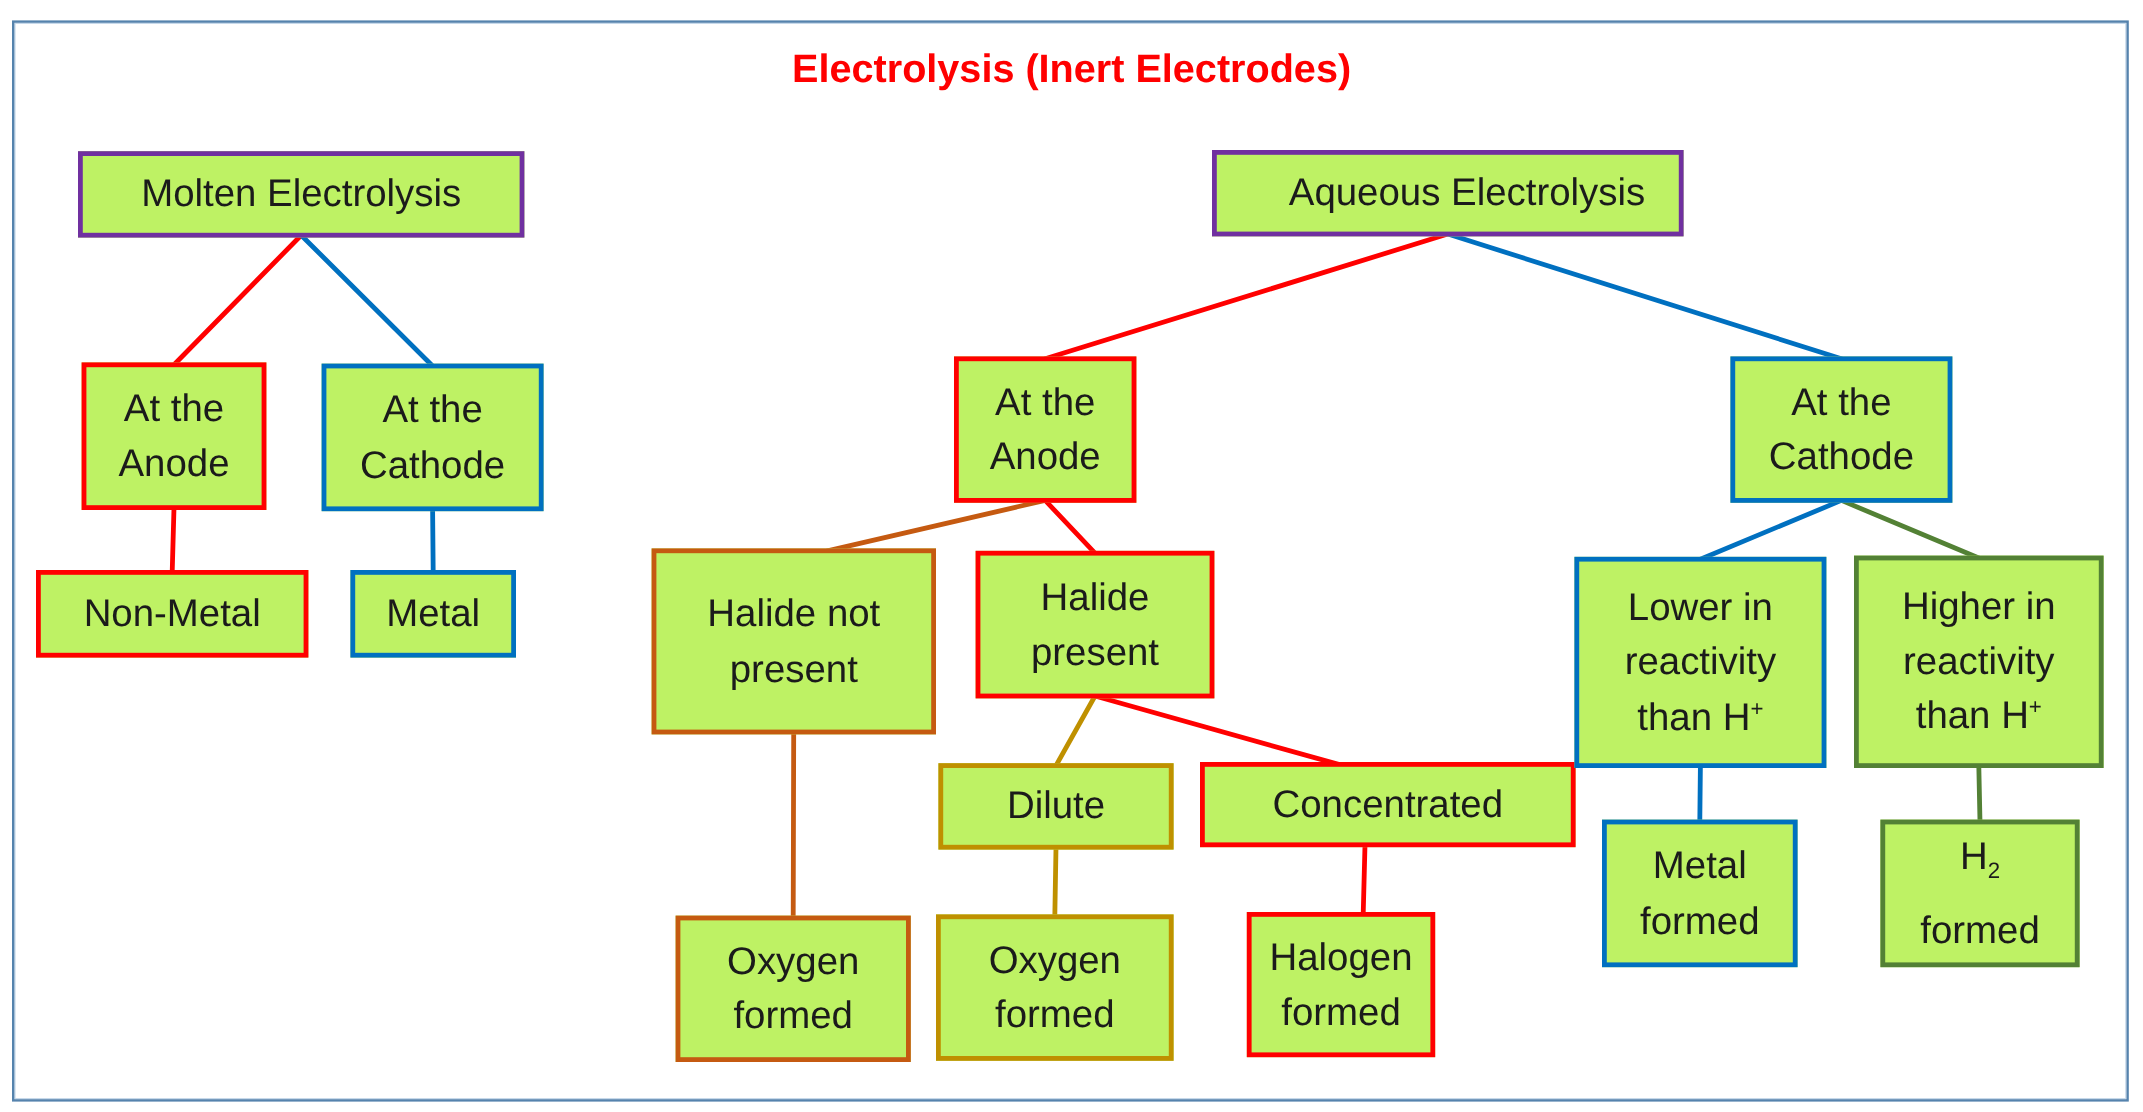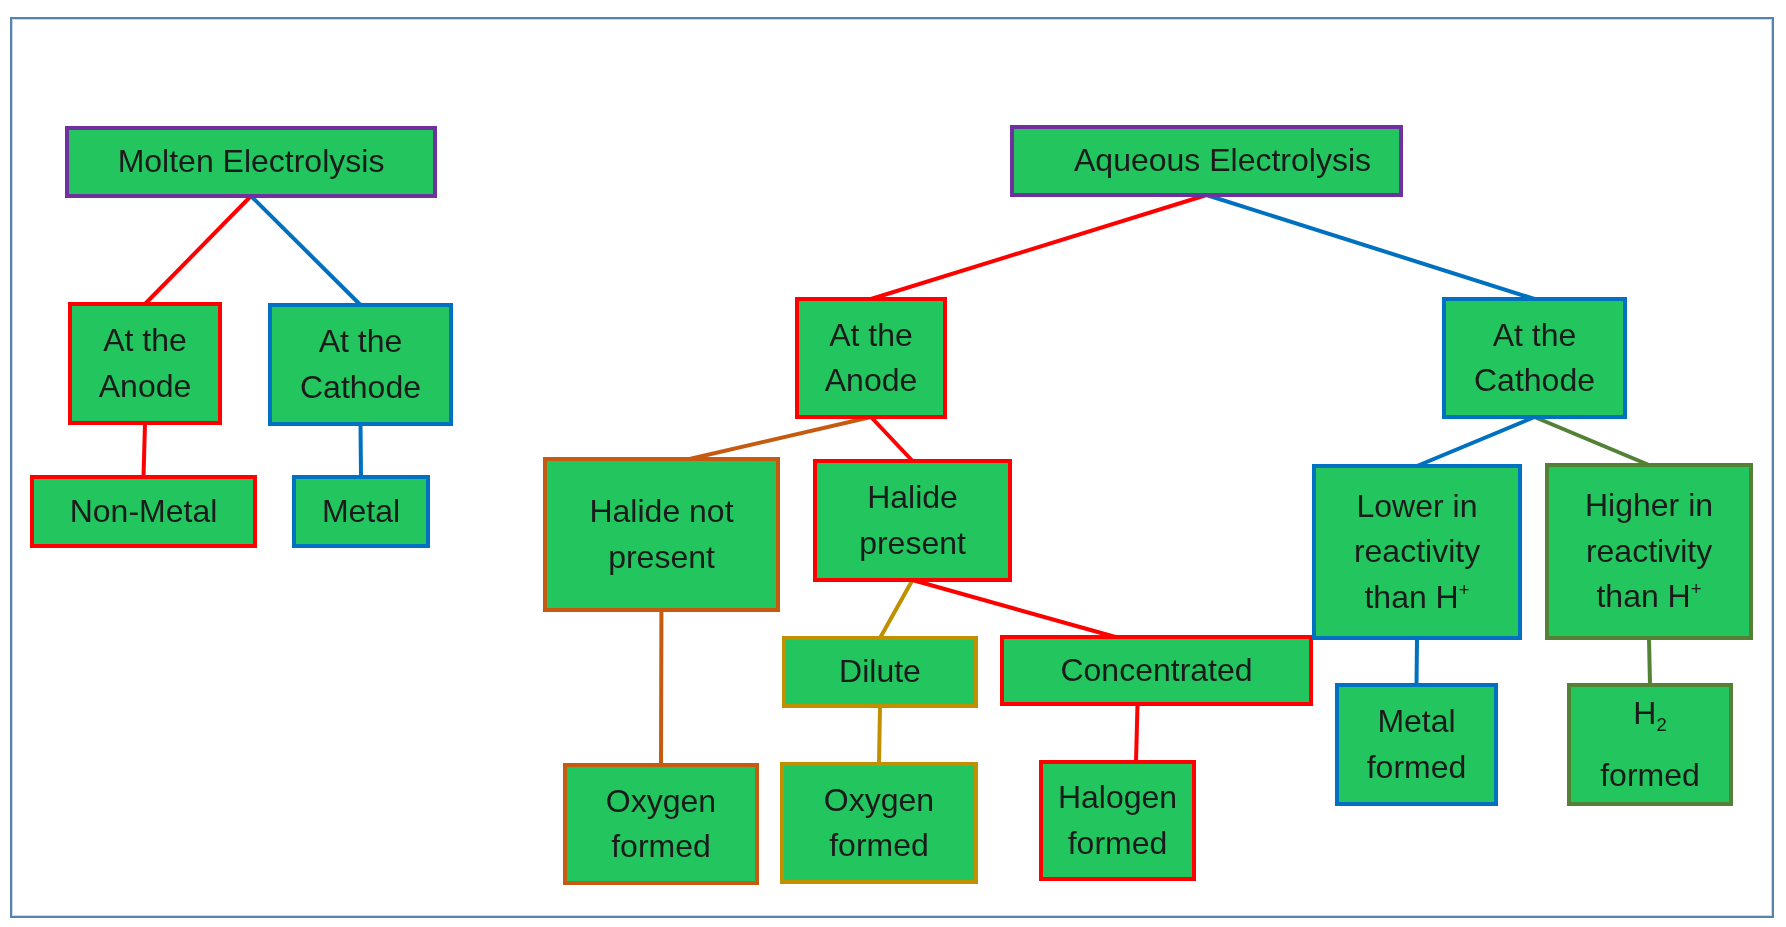--- a/index.html
+++ b/index.html
@@ -23,21 +23,21 @@
     font-size:33px;
     font-weight:700;
     z-index:2;
   }
   #edges{
     position:absolute;left:0;top:0;width:1786px;height:927px;
     z-index:1;
   }
   .node{
     position:absolute;
-    background:#22c55e;
+    background:#bef264;
     border:4px solid #000;
     box-sizing:border-box;
     display:flex;
     flex-direction:column;
     align-items:center;
     justify-content:center;
     z-index:2;
     color:#1b1b1b;
     text-align:center;
   }
@@ -66,20 +66,21 @@
       <line x1="661.5" y1="580" x2="661" y2="765" stroke="#C55A11" stroke-width="4" stroke-linecap="round"></line>
       <line x1="912.5" y1="580" x2="880" y2="638" stroke="#BF9000" stroke-width="4" stroke-linecap="round"></line>
       <line x1="912.5" y1="580" x2="1115.5" y2="637" stroke="#FF0000" stroke-width="4" stroke-linecap="round"></line>
       <line x1="880" y1="706" x2="879" y2="764" stroke="#BF9000" stroke-width="4" stroke-linecap="round"></line>
       <line x1="1137.5" y1="704" x2="1136" y2="762" stroke="#FF0000" stroke-width="4" stroke-linecap="round"></line>
       <line x1="1534.5" y1="417" x2="1417" y2="466" stroke="#0070C0" stroke-width="4" stroke-linecap="round"></line>
       <line x1="1534.5" y1="417" x2="1649" y2="465" stroke="#538135" stroke-width="4" stroke-linecap="round"></line>
       <line x1="1417" y1="638" x2="1416.5" y2="685" stroke="#0070C0" stroke-width="4" stroke-linecap="round"></line>
       <line x1="1649" y1="638" x2="1650" y2="685" stroke="#538135" stroke-width="4" stroke-linecap="round"></line>
     </svg>
+  <div class="title" style="color: rgb(255, 0, 0);">Electrolysis (Inert Electrodes)</div>
   <div id="nodes">
       <div class="node" style="left: 65px; top: 126px; width: 372px; height: 72px; border-color: rgb(112, 48, 160);">
         <div class="nline"><span>Molten Electrolysis</span></div>
       </div>
       <div class="node" style="left: 68px; top: 302px; width: 154px; height: 123px; border-color: rgb(255, 0, 0);">
         <div class="nline"><span>At the</span></div>
         <div class="nline"><span>Anode</span></div>
       </div>
       <div class="node" style="left: 268px; top: 303px; width: 185px; height: 123px; border-color: rgb(0, 112, 192);">
         <div class="nline"><span>At the</span></div>

